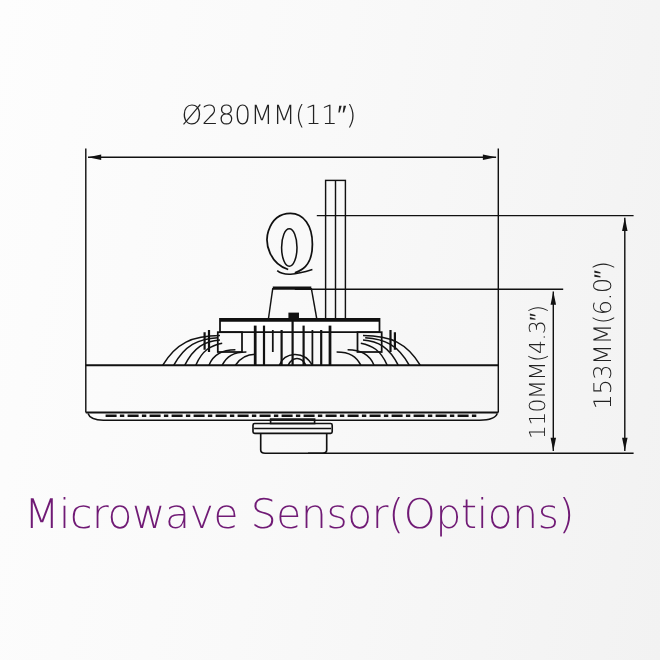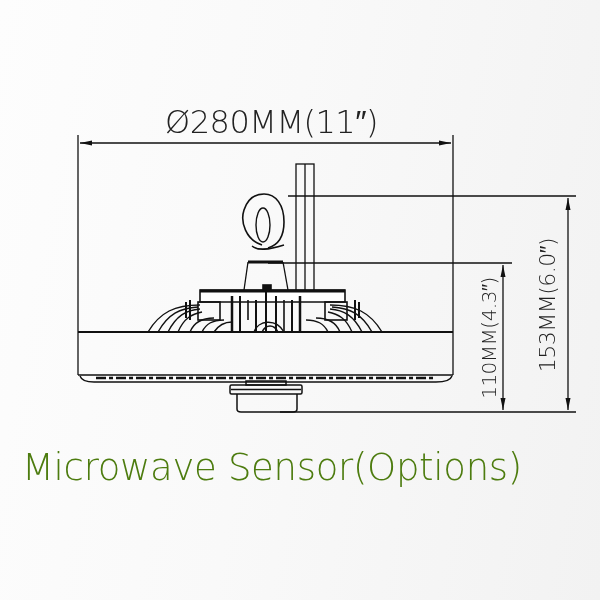--- a/index.html
+++ b/index.html
@@ -6,27 +6,27 @@
   body {
     width: 600px; height: 600px; overflow: hidden; position: relative;
     background: linear-gradient(100deg, #fdfdfd 0%, #f9f9f9 45%, #f2f2f2 100%);
     font-family: "DejaVu Sans", "Liberation Sans", sans-serif;
   }
   #drawing { position: absolute; left: 0; top: 0; width: 600px; height: 600px; }
   .dim-text {
     position: absolute; color: #222; font-weight: 200; white-space: nowrap;
     font-family: "DejaVu Sans", sans-serif; letter-spacing: -0.5px;
   }
-  #dim-width-label { left: 165px; top: 103px; font-size: 32px; }
+  #dim-width-label { left: 165px; top: 91px; font-size: 24px; }
   .vlabel { transform-origin: center center; transform: rotate(-90deg); }
   #dim-110-label { left: 424px; top: 326px; width: 130px; text-align: center; font-size: 20px; }
   #dim-153-label { left: 478px; top: 292px; width: 140px; text-align: center; font-size: 22px; }
   #caption {
     position: absolute; left: 22px; top: 446px; font-size: 37px; font-weight: 200;
-    color: #4d7c0f; white-space: nowrap; font-family: "DejaVu Sans", sans-serif;
+    color: #701a75; white-space: nowrap; font-family: "DejaVu Sans", sans-serif;
     letter-spacing: -0.3px;
   }
 </style>
 </head>
 <body>
 
 <svg id="drawing" viewBox="0 0 600 600" xmlns="http://www.w3.org/2000/svg">
   <g stroke="#111" fill="none" stroke-width="1.3">
 
     <g>

